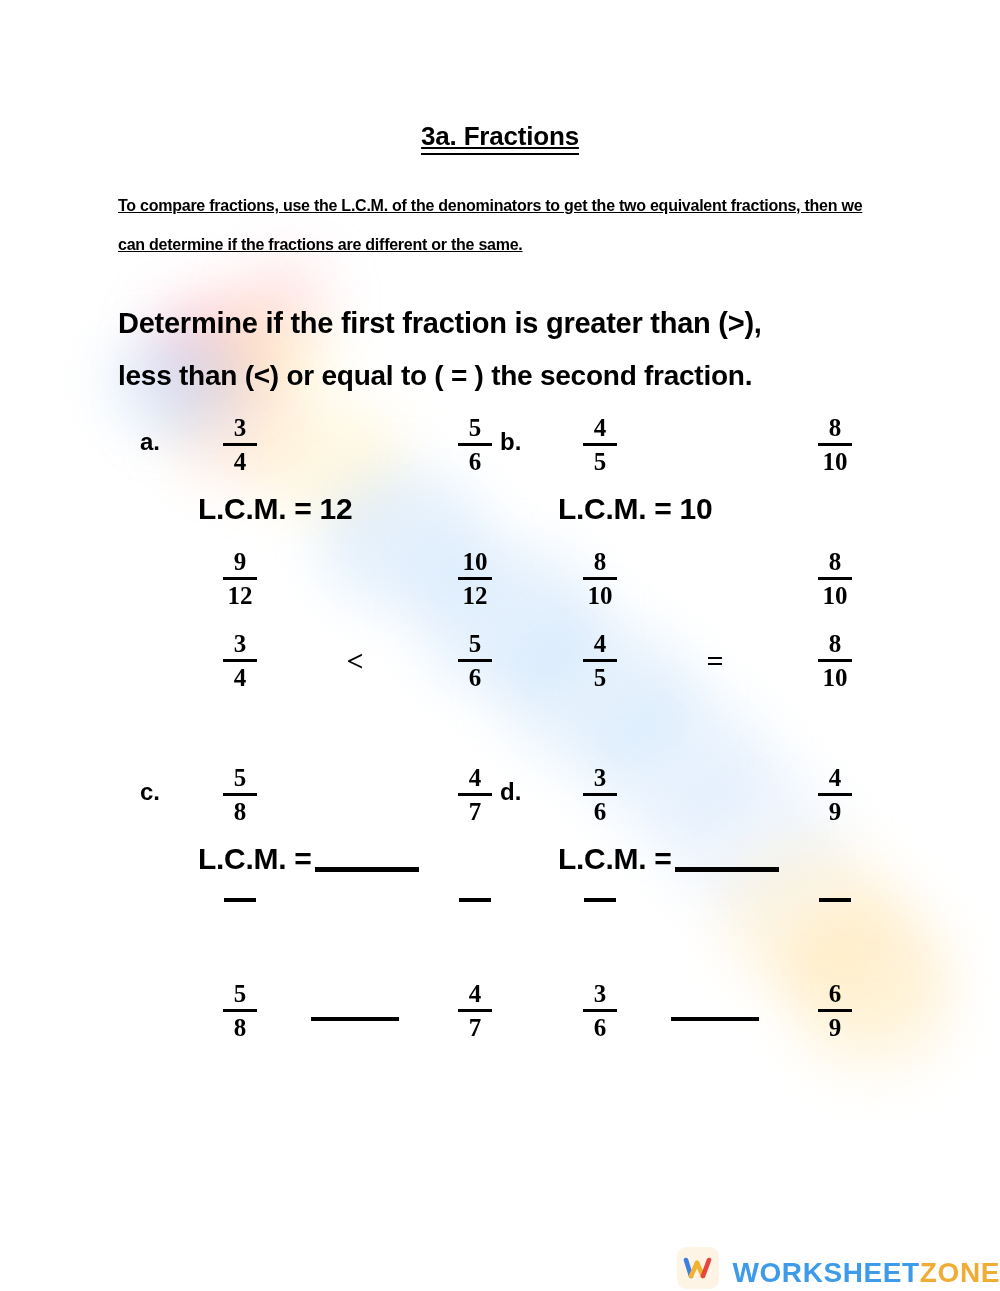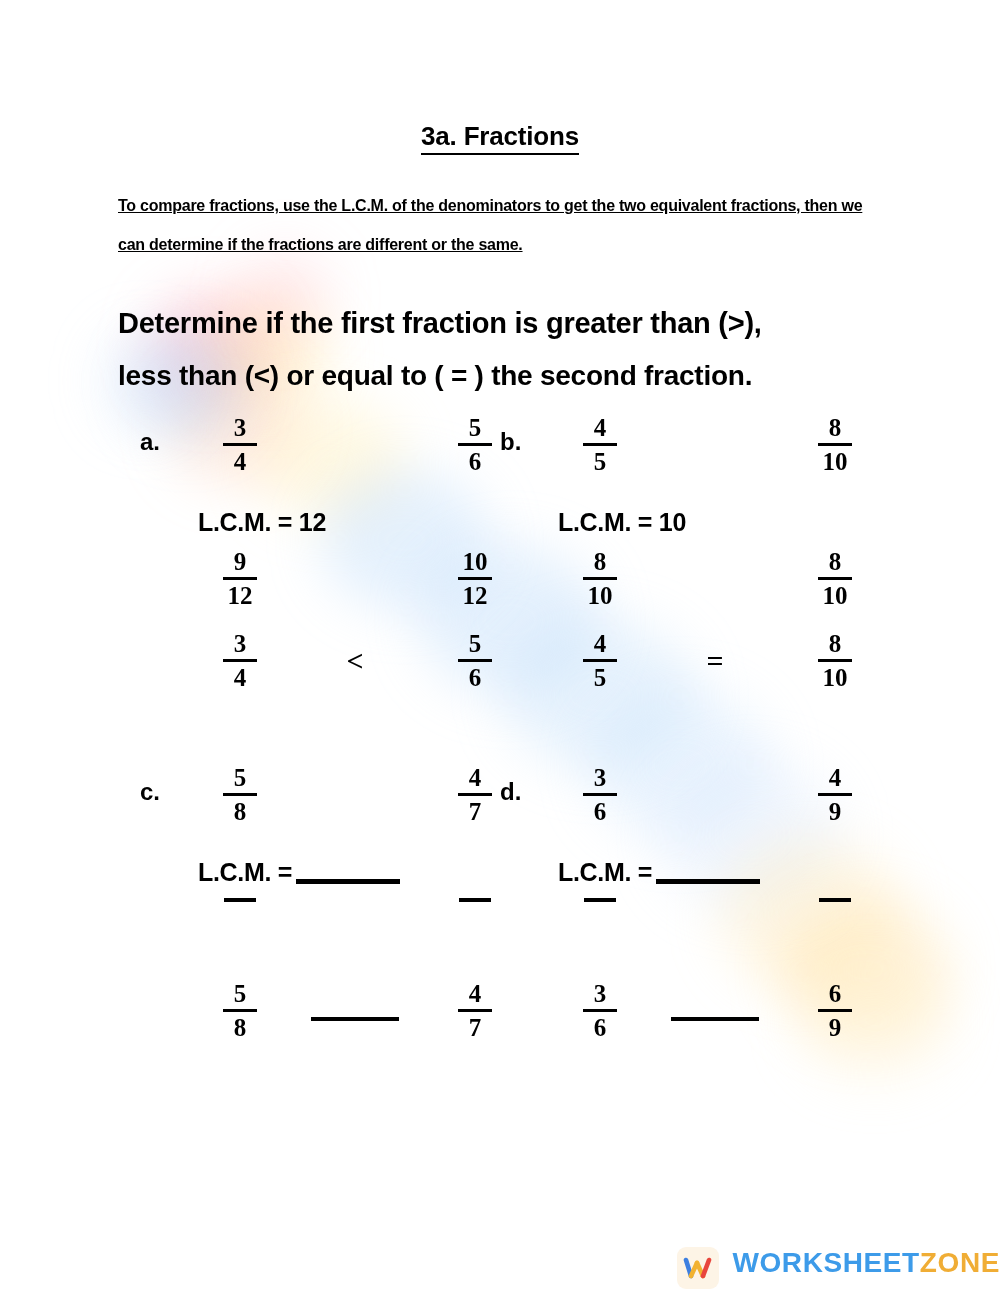--- a/index.html
+++ b/index.html
@@ -48,20 +48,21 @@
 
   
   .title {
     text-align: center;
     font-size: 26px;
     font-weight: bold;
     letter-spacing: -0.2px;
     position: absolute;
     left: 0; right: 0;
     top: 121px;
+    text-decoration: underline;
   }
   .title span {
     border-bottom: 2px solid #000;
     padding-bottom: 2px;
   }
 
   .intro {
     position: absolute;
     left: 118px;
     top: 186px;
@@ -140,25 +141,24 @@
   .row .slotB { width: 130px; display: flex; justify-content: center; }
 
   .r-top   { left: 40px;  top: 6px;   }
   .r-mid   { left: 40px;  top: 140px; }
   .r-bot   { left: 40px;  top: 222px; }
 
   .lcm {
     position: absolute;
     left: 58px;
     top: 84px;
-    font-size: 25px;
+    font-size: 30px;
     font-weight: bold;
     letter-spacing: -0.3px;
     white-space: nowrap;
-    margin-top: 16px;
   }
   .lcm .blank {
     display: inline-block;
     width: 104px;
     border-bottom: 5px solid #000;
     margin-left: 4px;
     vertical-align: -3px;
   }
 
   
@@ -176,21 +176,21 @@
     height: 0;
     border-bottom: 4px solid #000;
   }
 
   
   .footer {
     position: absolute;
     right: 0;
     top: 1247px;
     display: flex;
-    align-items: flex-start;
+    align-items: flex-end;
   }
   .logo-tile {
     width: 42px;
     height: 42px;
     border-radius: 9px;
     background: #fdf4e6;
     display: flex;
     align-items: center;
     justify-content: center;
     margin-right: 13px;

